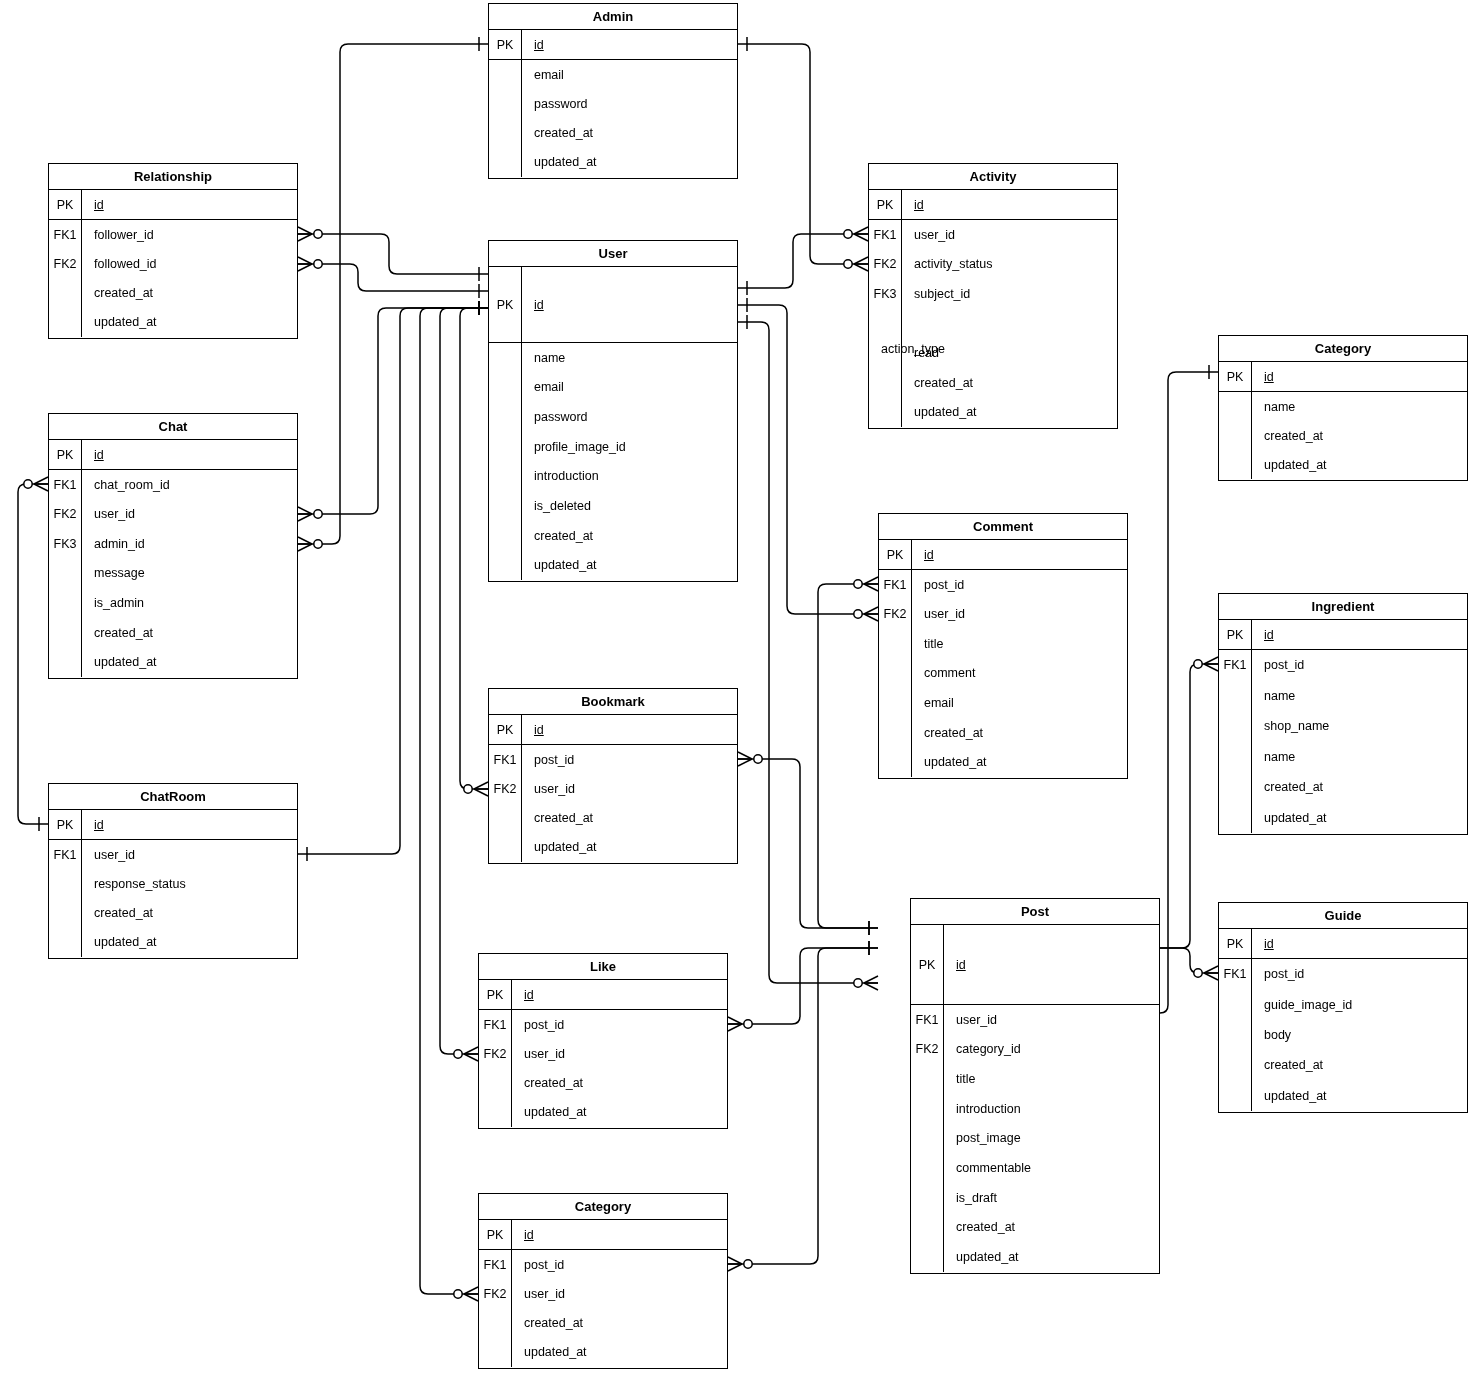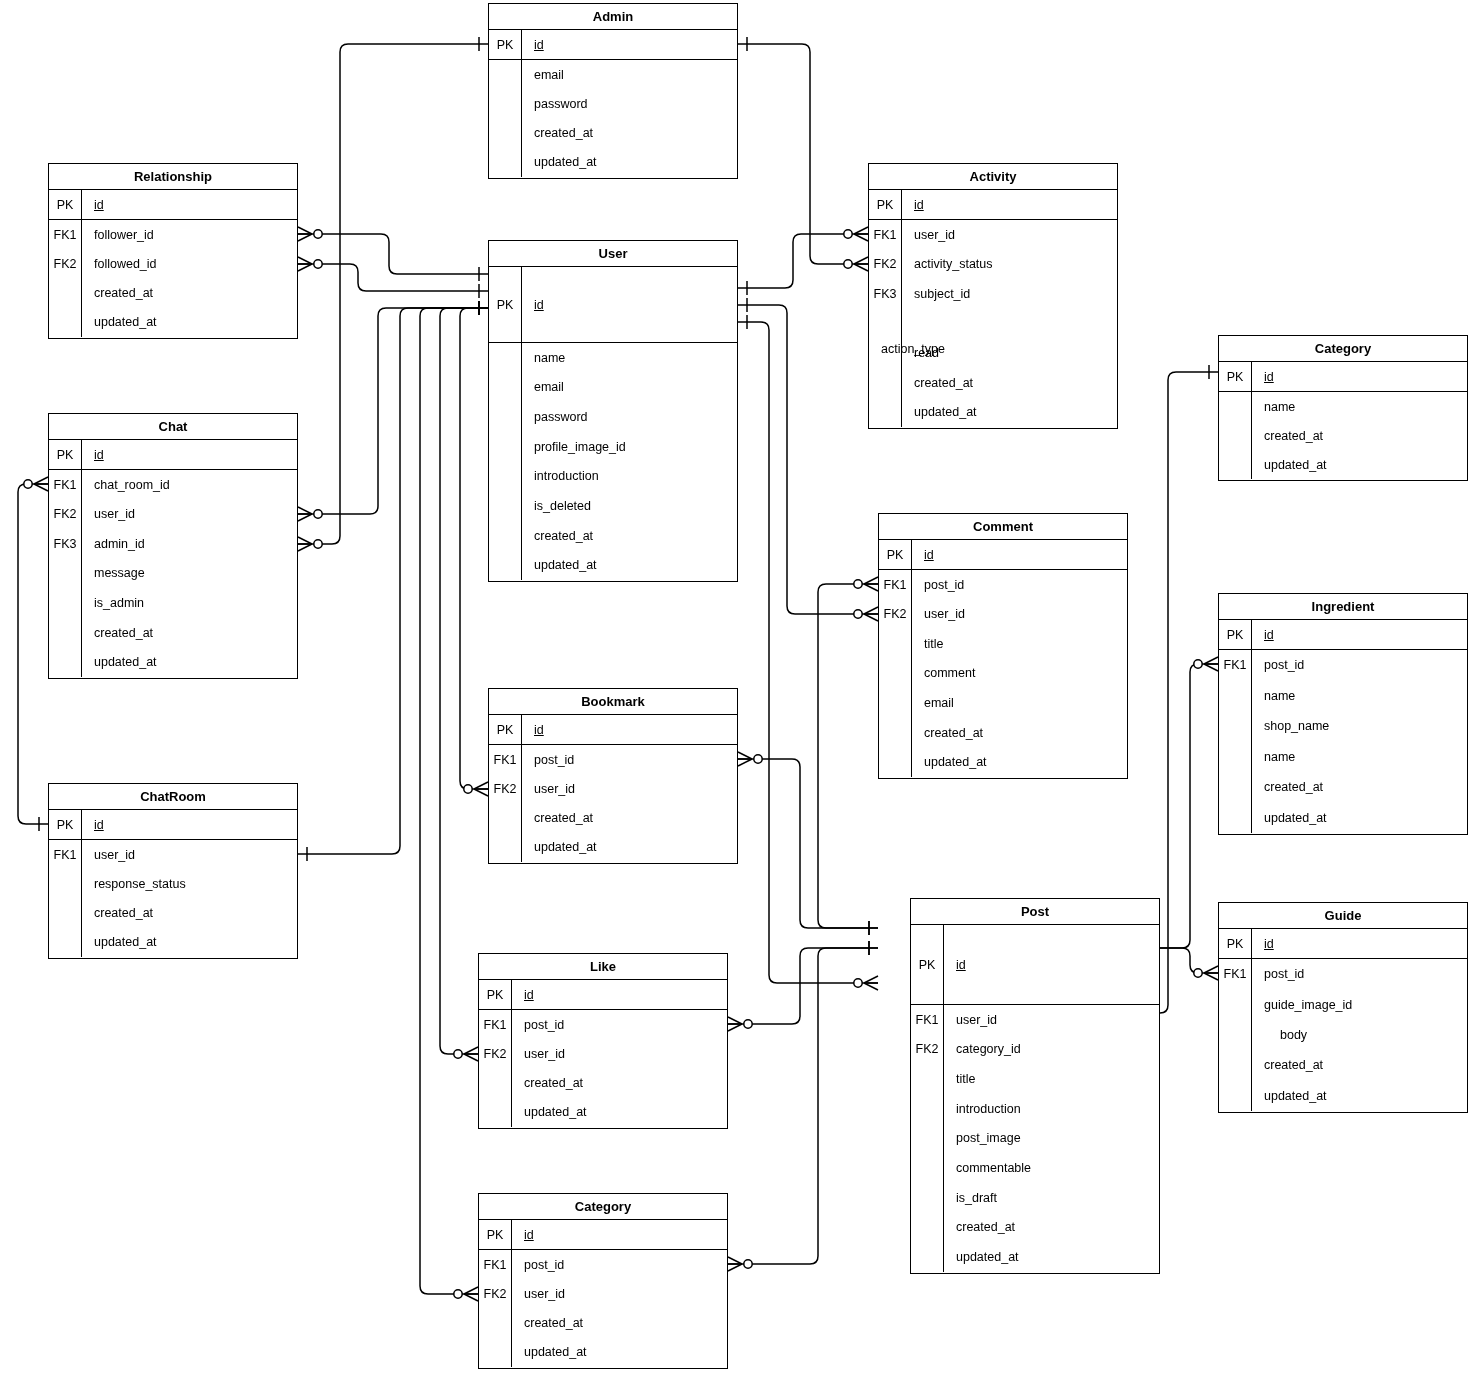--- a/index.html
+++ b/index.html
@@ -531,21 +531,21 @@
         <div class="val-cell">id</div>
       </div>
       <div class="field-row" style="height: 30.4px;">
         <div class="key-cell">FK1</div>
         <div class="val-cell">post_id</div>
       </div>
       <div class="field-row" style="height: 30.4px; justify-content: center;">
         <div class="key-cell"></div>
         <div class="val-cell">guide_image_id</div>
       </div>
-      <div class="field-row" style="height: 30.4px; gap: 16px;">
+      <div class="field-row" style="height: 30.4px;">
         <div class="key-cell"></div>
         <div class="val-cell">body</div>
       </div>
       <div class="field-row" style="height: 30.4px;">
         <div class="key-cell"></div>
         <div class="val-cell">created_at</div>
       </div>
       <div class="field-row" style="height: 30.4px;">
         <div class="key-cell"></div>
         <div class="val-cell">updated_at</div>

